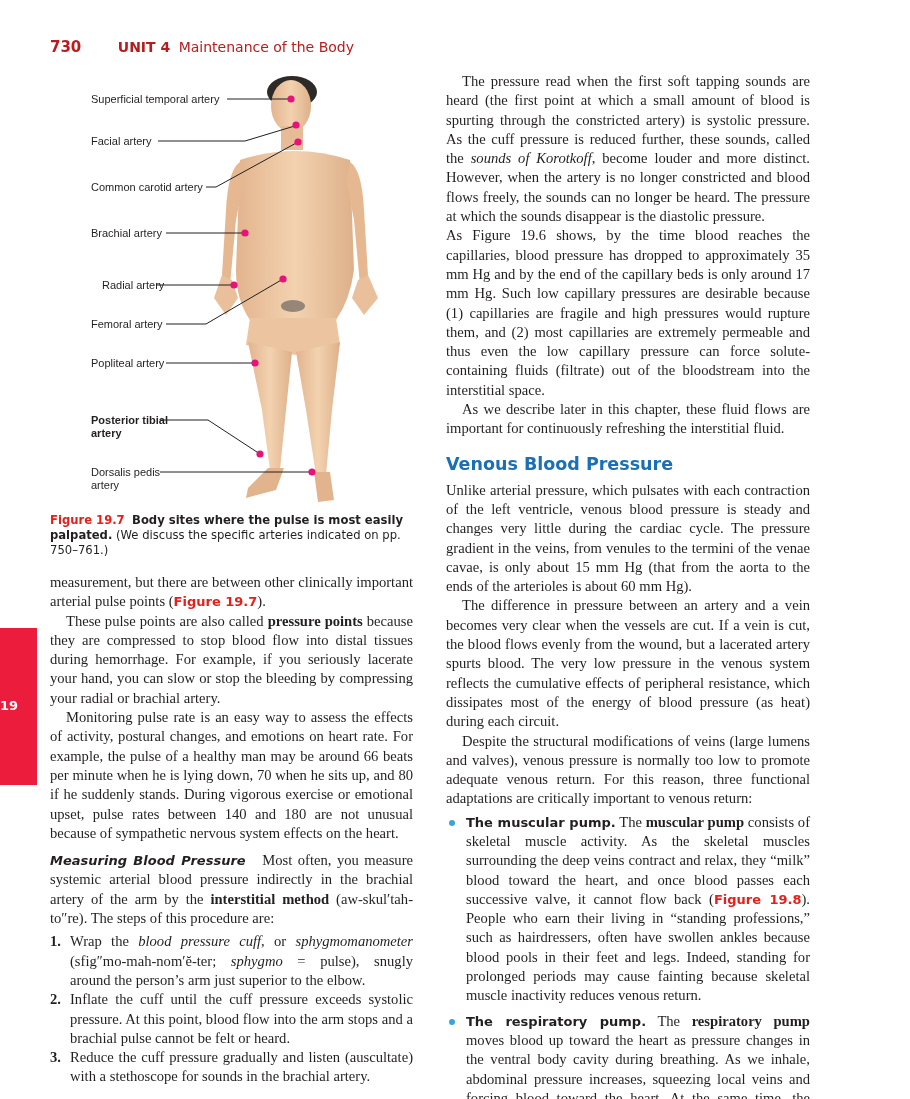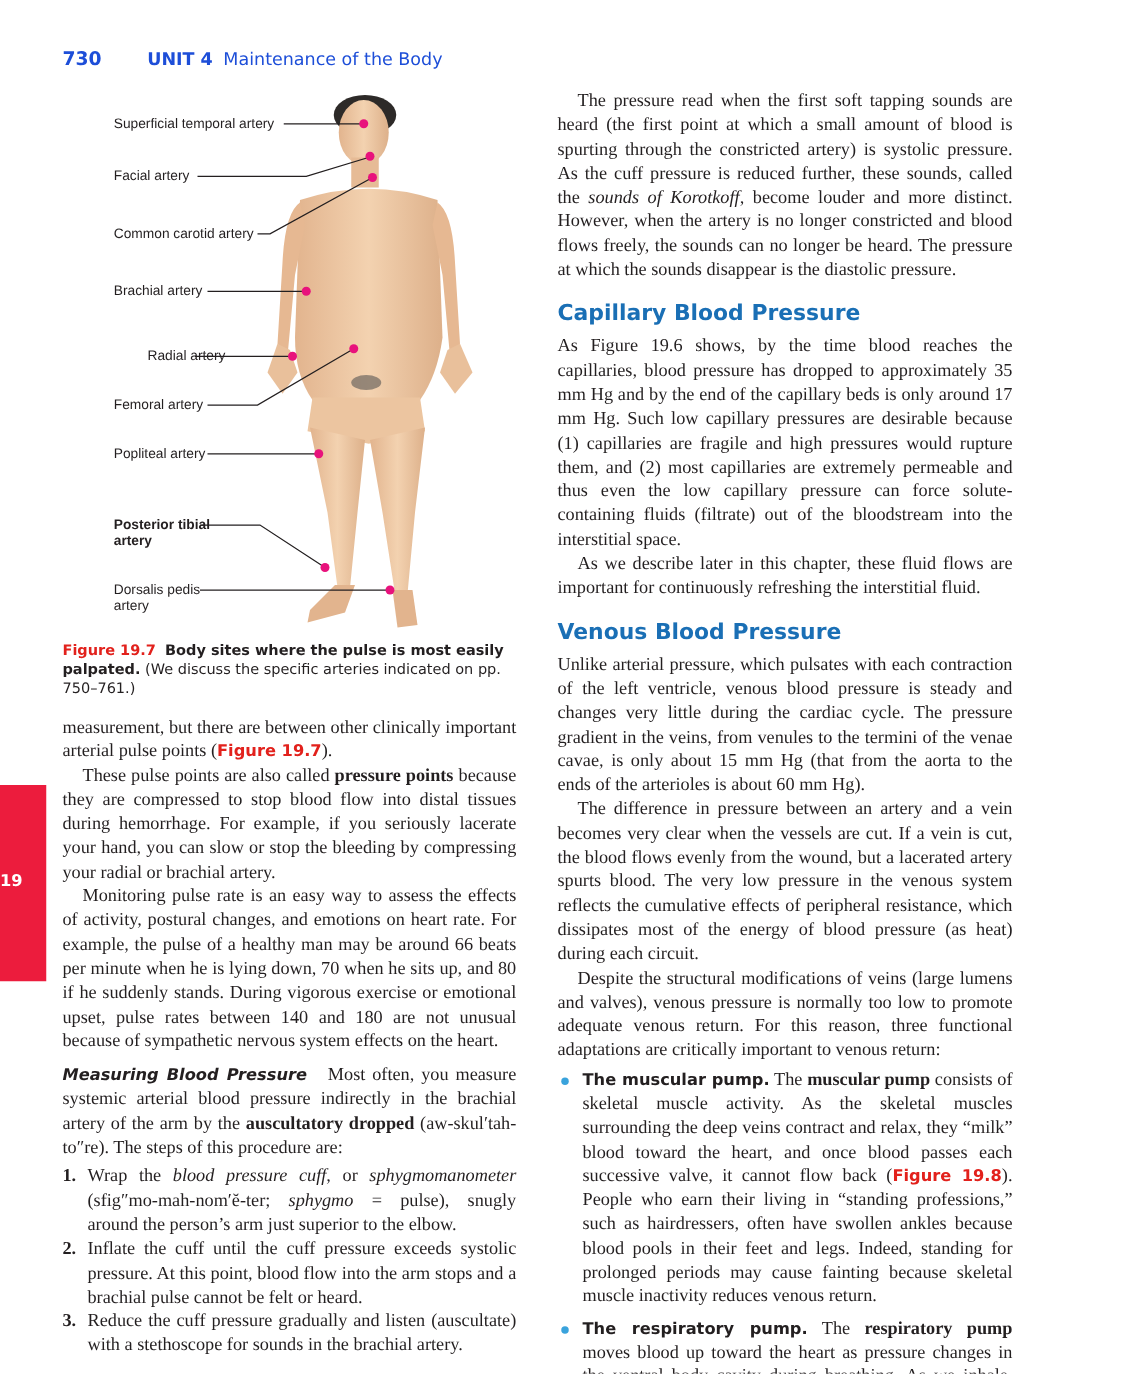--- a/index.html
+++ b/index.html
@@ -1,17 +1,17 @@
 <!DOCTYPE html>
 <html><head>
   <meta charset="utf-8">
   <style>
     html, body { margin: 0; padding: 0; background: #ffffff; }
     body { width: 910px; height: 1099px; position: relative; overflow: hidden; font-family: "Liberation Serif", serif; color: #231f20; }
-    .running-head { position: absolute; left: 50px; top: 38px; font-family: "DejaVu Sans", sans-serif; font-size: 14px; color: #1d4ed8; }
+    .running-head { position: absolute; left: 50px; top: 38px; font-family: "DejaVu Sans", sans-serif; font-size: 14px; color: #b91c1c; }
     .running-head .pg { font-weight: bold; font-size: 15px; }
     .running-head .unit { font-weight: bold; margin-left: 32px; }
     .running-head .title { margin-left: 4px; }
 
     .figure { position: absolute; left: 50px; top: 70px; width: 380px; height: 440px; }
     .figure svg { position: absolute; left: 0; top: 0; }
     .fig-label { position: absolute; font-family: "Liberation Sans", sans-serif; font-size: 11px; color: #231f20; line-height: 13px; white-space: nowrap; }
 
     .caption { position: absolute; left: 50px; top: 513px; width: 370px; font-family: "DejaVu Sans", sans-serif; font-size: 11.6px; line-height: 15px; color: #231f20; }
     .caption .fignum { color: #e2211c; font-weight: bold; }
@@ -106,21 +106,21 @@
       <circle cx="205" cy="293" r="3.6"></circle>
       <circle cx="210" cy="384" r="3.6"></circle>
       <circle cx="262" cy="402" r="3.6"></circle>
     </g>
   </svg>
 
   <div class="fig-label" style="left:41px; top:23px;">Superficial temporal artery</div>
   <div class="fig-label" style="left:41px; top:65px;">Facial artery</div>
   <div class="fig-label" style="left:41px; top:111px;">Common carotid artery</div>
   <div class="fig-label" style="left:41px; top:157px;">Brachial artery</div>
-  <div class="fig-label" style="left:57px; top:209px;padding-left:11px;">Radial artery</div>
+  <div class="fig-label" style="left:41px; top:209px;padding-left:11px;">Radial artery</div>
   <div class="fig-label" style="left:41px; top:248px;">Femoral artery</div>
   <div class="fig-label" style="left:41px; top:287px;">Popliteal artery</div>
   <div class="fig-label" style="left:41px; top:344px;font-weight:bold;">
     <span>Posterior tibial</span><br>
     <span>artery</span>
   </div>
   <div class="fig-label" style="left:41px; top:396px;">
     <span>Dorsalis pedis</span><br>
     <span>artery</span>
   </div>
@@ -133,32 +133,31 @@
 </div>
 
 <div class="chapter-tab">
   <span>19</span>
 </div>
 
 <div class="col col-left">
   <p><span>measurement, but there are between other clinically important arterial pulse points (</span><span class="figref">Figure 19.7</span><span>).</span></p>
   <p class="ind"><span>These pulse points are also called </span><b>pressure points</b><span> because they are compressed to stop blood flow into distal tissues during hemorrhage. For example, if you seriously lacerate your hand, you can slow or stop the bleeding by compressing your radial or brachial artery.</span></p>
   <p class="ind">Monitoring pulse rate is an easy way to assess the effects of activity, postural changes, and emotions on heart rate. For example, the pulse of a healthy man may be around 66 beats per minute when he is lying down, 70 when he sits up, and 80 if he suddenly stands. During vigorous exercise or emotional upset, pulse rates between 140 and 180 are not unusual because of sympathetic nervous system effects on the heart.</p>
-  <p style="margin-top:8px;"><span class="sans-bold-italic">Measuring Blood Pressure</span>&nbsp;&nbsp; <span>Most often, you measure systemic arterial blood pressure indirectly in the brachial artery of the arm by the </span><b>auscultatory dropped</b><span> (aw-skul′tah-to″re). The steps of this procedure are:</span></p>
+  <p style="margin-top:8px;"><span class="sans-bold-italic">Measuring Blood Pressure</span>&nbsp;&nbsp; <span>Most often, you measure systemic arterial blood pressure indirectly in the brachial artery of the arm by the </span><b>interstitial method</b><span> (aw-skul′tah-to″re). The steps of this procedure are:</span></p>
   <ol class="steps">
     <li><span class="num">1.</span><span>Wrap the </span><i>blood pressure cuff</i><span>, or </span><i>sphygmomanometer</i><span> (sfig″mo-mah-nom′ĕ-ter; </span><i>sphygmo</i><span> = pulse), snugly around the person’s arm just superior to the elbow.</span></li>
     <li><span class="num">2.</span><span>Inflate the cuff until the cuff pressure exceeds systolic pressure. At this point, blood flow into the arm stops and a brachial pulse cannot be felt or heard.</span></li>
     <li><span class="num">3.</span><span>Reduce the cuff pressure gradually and listen (auscultate) with a stethoscope for sounds in the brachial artery.</span></li>
   </ol>
 </div>
 
 <div class="col col-right">
   <p class="ind"><span>The pressure read when the first soft tapping sounds are heard (the first point at which a small amount of blood is spurting through the constricted artery) is systolic pressure. As the cuff pressure is reduced further, these sounds, called the </span><i>sounds of Korotkoff</i><span>, become louder and more distinct. However, when the artery is no longer constricted and blood flows freely, the sounds can no longer be heard. The pressure at which the sounds disappear is the diastolic pressure.</span></p>
 
-  <h2 class="section">Capillary Blood Pressure</h2>
   <p>As Figure 19.6 shows, by the time blood reaches the capillaries, blood pressure has dropped to approximately 35 mm Hg and by the end of the capillary beds is only around 17 mm Hg. Such low capillary pressures are desirable because (1) capillaries are fragile and high pressures would rupture them, and (2) most capillaries are extremely permeable and thus even the low capillary pressure can force solute-containing fluids (filtrate) out of the bloodstream into the interstitial space.</p>
   <p class="ind">As we describe later in this chapter, these fluid flows are important for continuously refreshing the interstitial fluid.</p>
 
   <h2 class="section">Venous Blood Pressure</h2>
   <p>Unlike arterial pressure, which pulsates with each contraction of the left ventricle, venous blood pressure is steady and changes very little during the cardiac cycle. The pressure gradient in the veins, from venules to the termini of the venae cavae, is only about 15 mm Hg (that from the aorta to the ends of the arterioles is about 60 mm Hg).</p>
   <p class="ind">The difference in pressure between an artery and a vein becomes very clear when the vessels are cut. If a vein is cut, the blood flows evenly from the wound, but a lacerated artery spurts blood. The very low pressure in the venous system reflects the cumulative effects of peripheral resistance, which dissipates most of the energy of blood pressure (as heat) during each circuit.</p>
   <p class="ind">Despite the structural modifications of veins (large lumens and valves), venous pressure is normally too low to promote adequate venous return. For this reason, three functional adaptations are critically important to venous return:</p>
 
   <ul class="bullets">
     <li>

